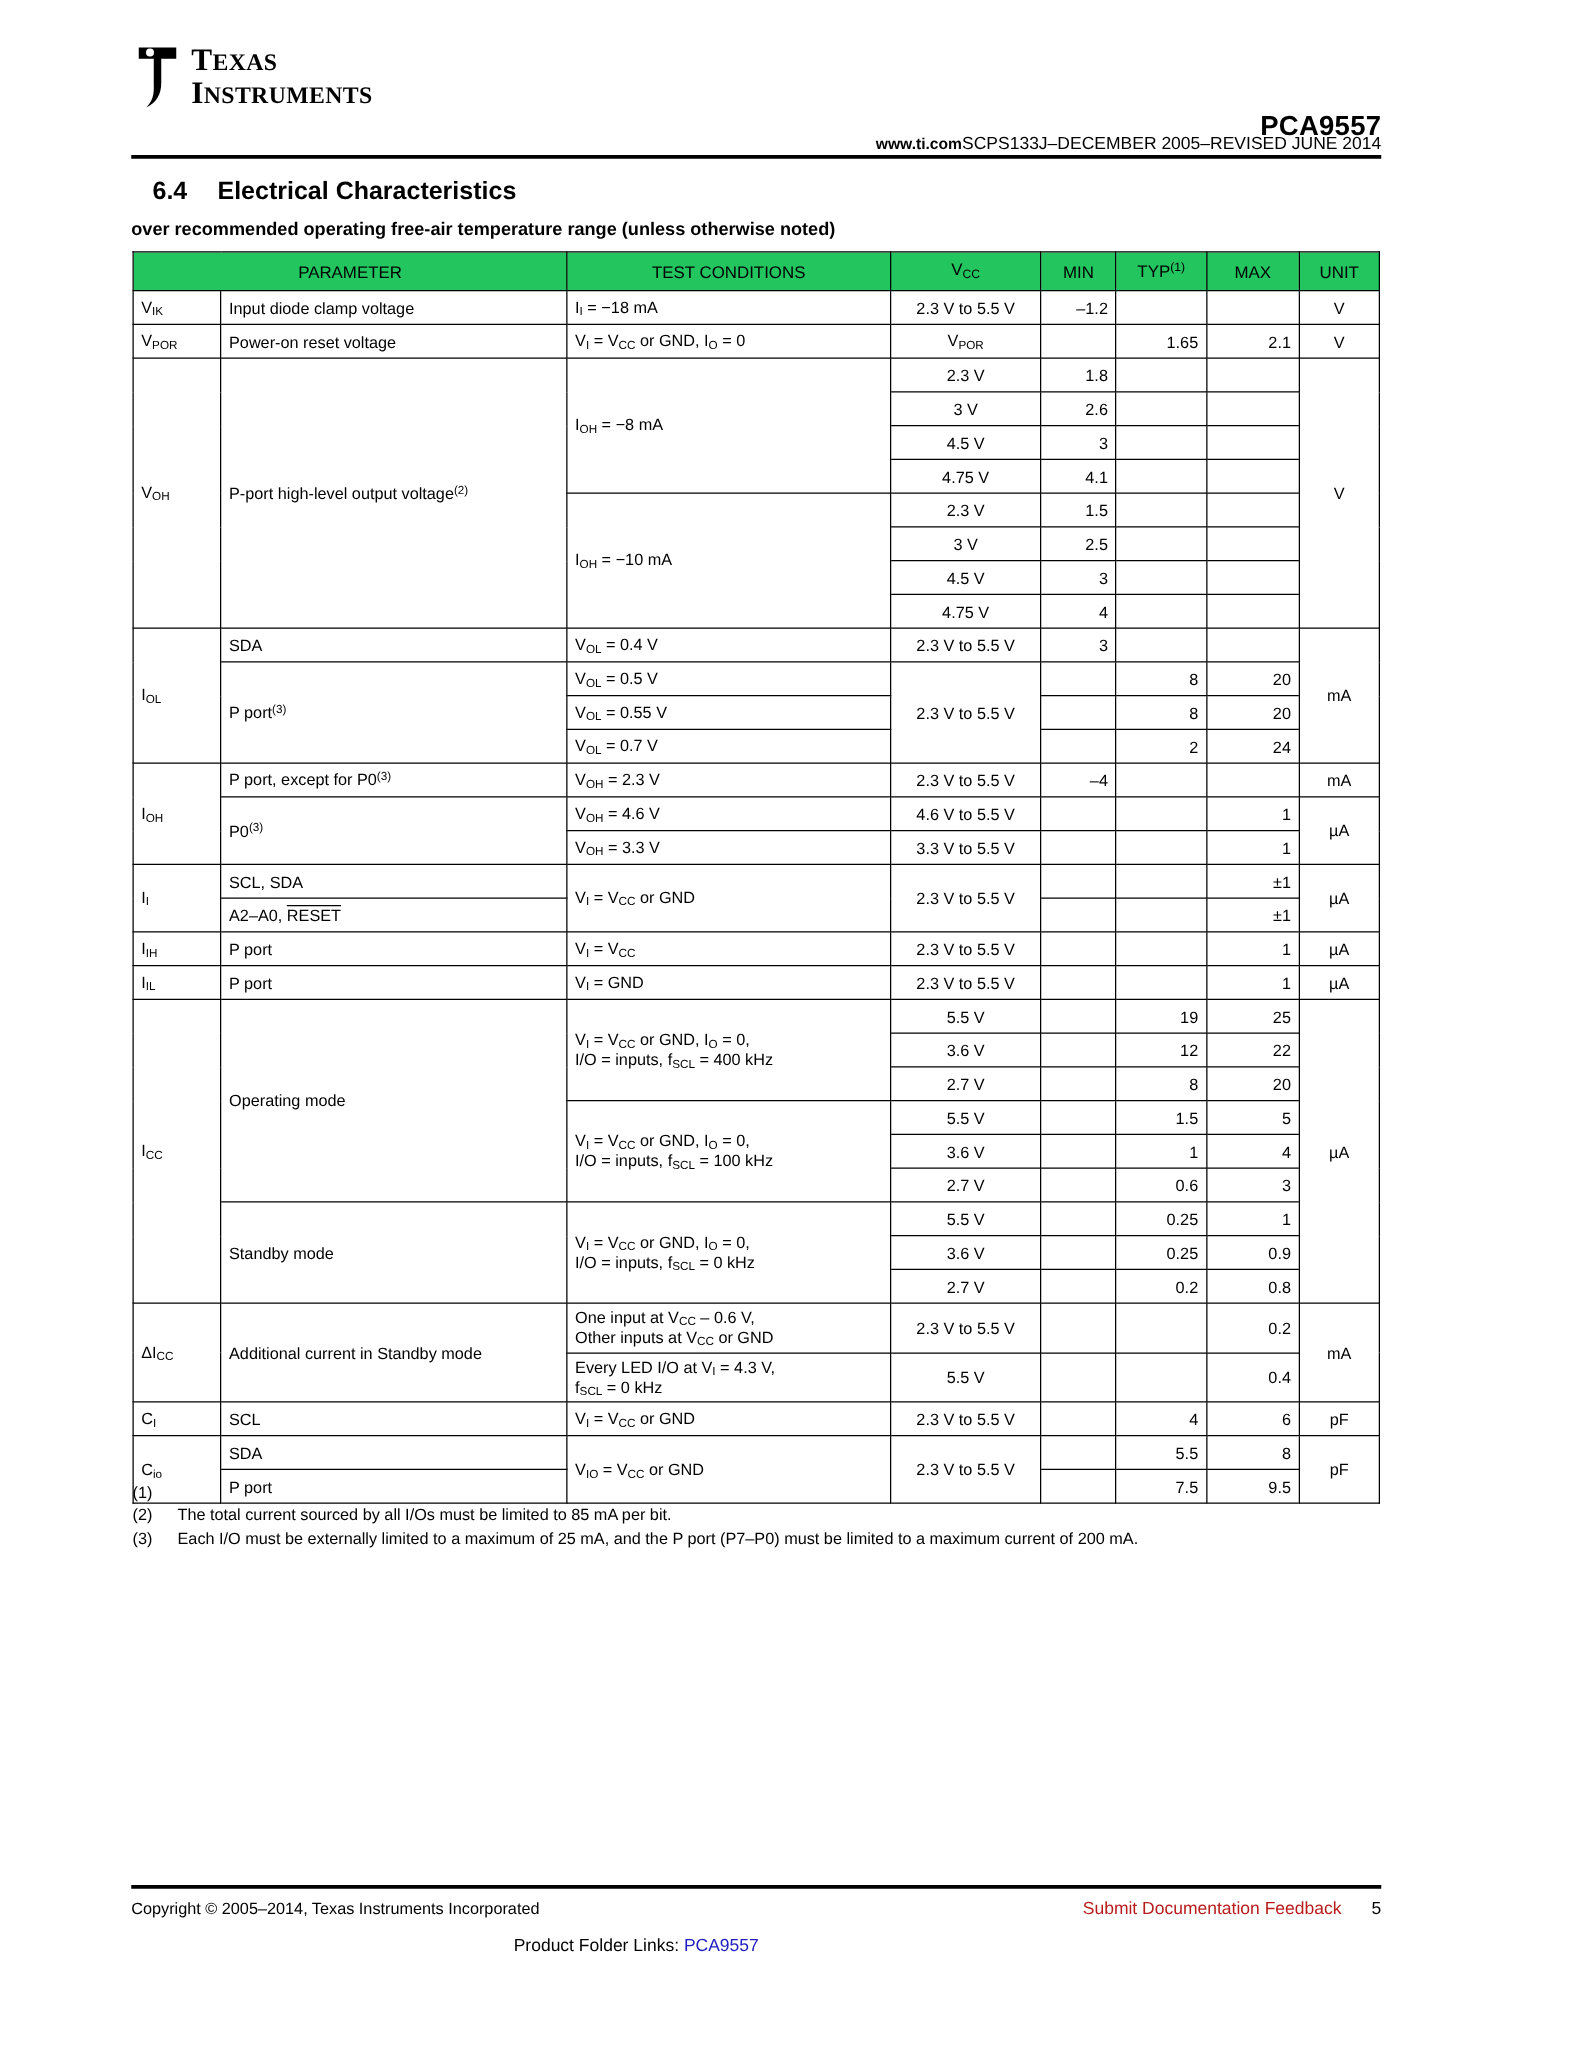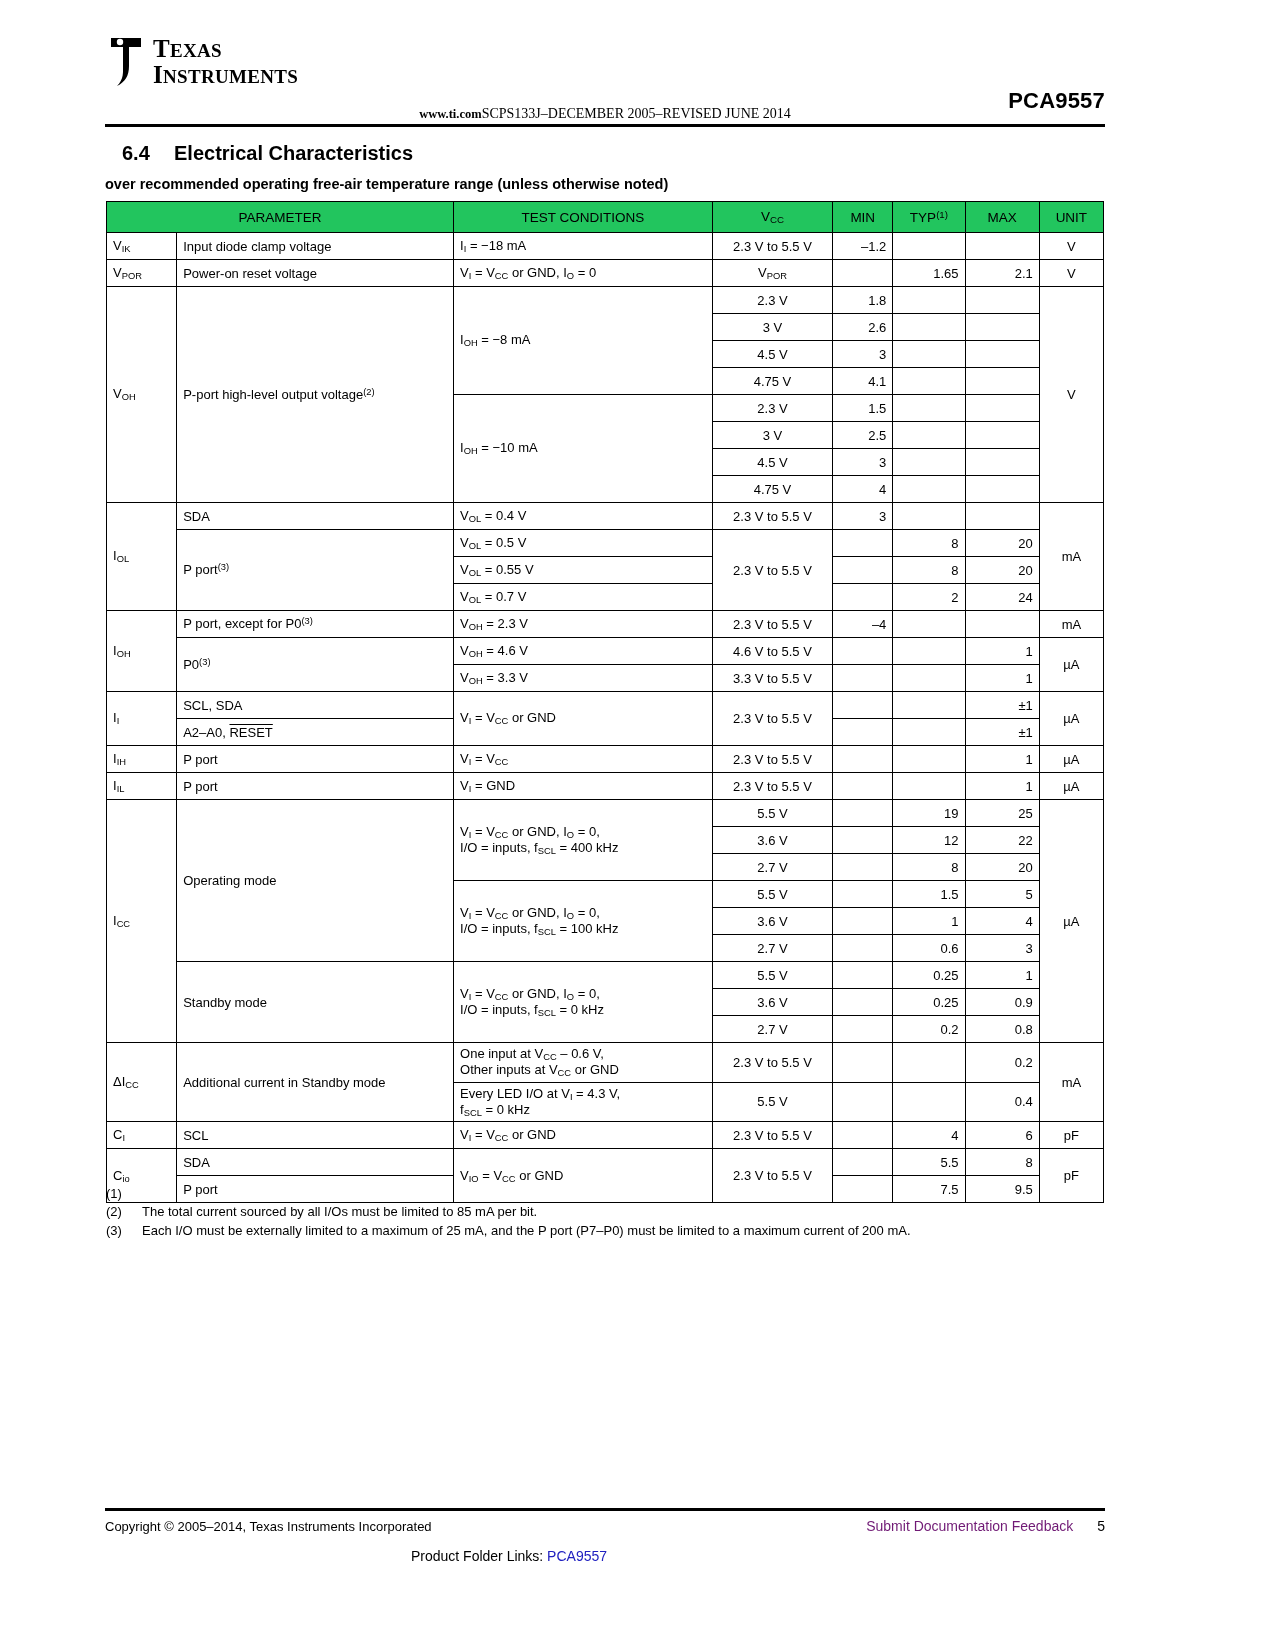--- a/index.html
+++ b/index.html
@@ -61,24 +61,23 @@
     font-size: 22px;
     font-weight: bold;
     letter-spacing: 0.2px;
   }
   .header-rule-row {
     position: absolute;
     left: 105px;
     top: 106px;
     width: 1000px;
     display: flex;
-    justify-content: center;
+    justify-content: flex-end;
     align-items: flex-end;
     font-size: 12.5px;
-    font-family: Liberation Serif, serif;
   }
   .url {
     font-weight: bold;
     font-size: 12.5px;
   }
   .doc-id {
     font-size: 14px;
   }
   .header-rule {
     position: absolute;
@@ -174,21 +173,21 @@
     position: absolute;
     left: 105px;
     top: 1518px;
     width: 1000px;
     display: flex;
     justify-content: space-between;
     align-items: baseline;
     font-size: 13px;
   }
   .footer-copy { font-size: 13px; }
-  .footer-link { color: #701a75; font-size: 14px; }
+  .footer-link { color: #b91c1c; font-size: 14px; }
   .footer-page { font-size: 14px; margin-left: 24px; }
   .footer-right { display: flex; align-items: baseline; }
   .product-links {
     position: absolute;
     left: 0;
     top: 1548px;
     width: 1018px;
     text-align: center;
     font-size: 14px;
   }

